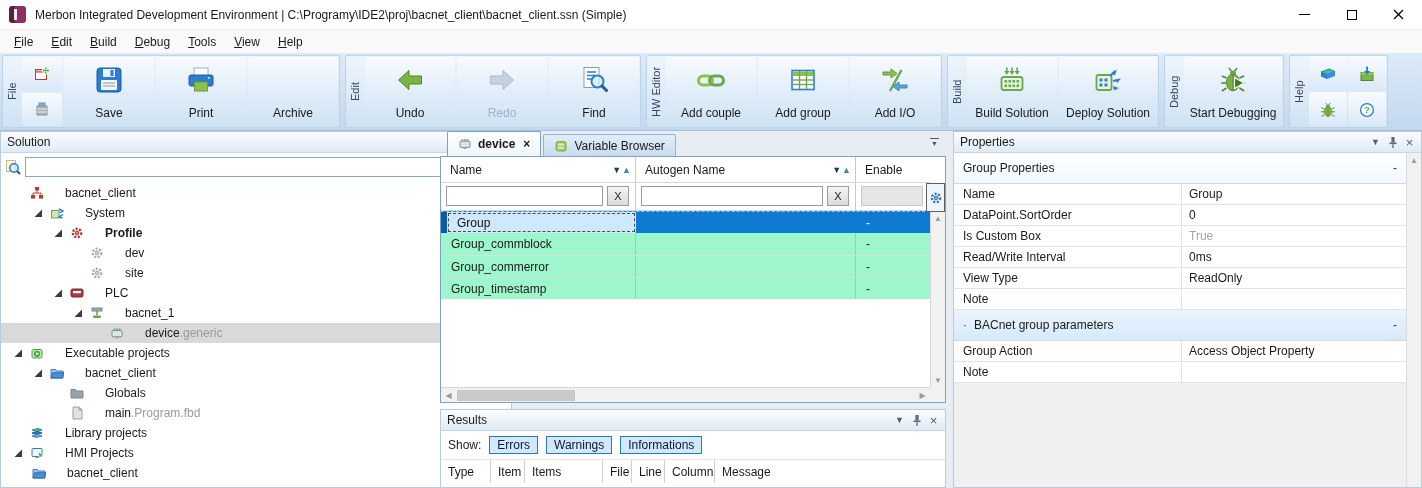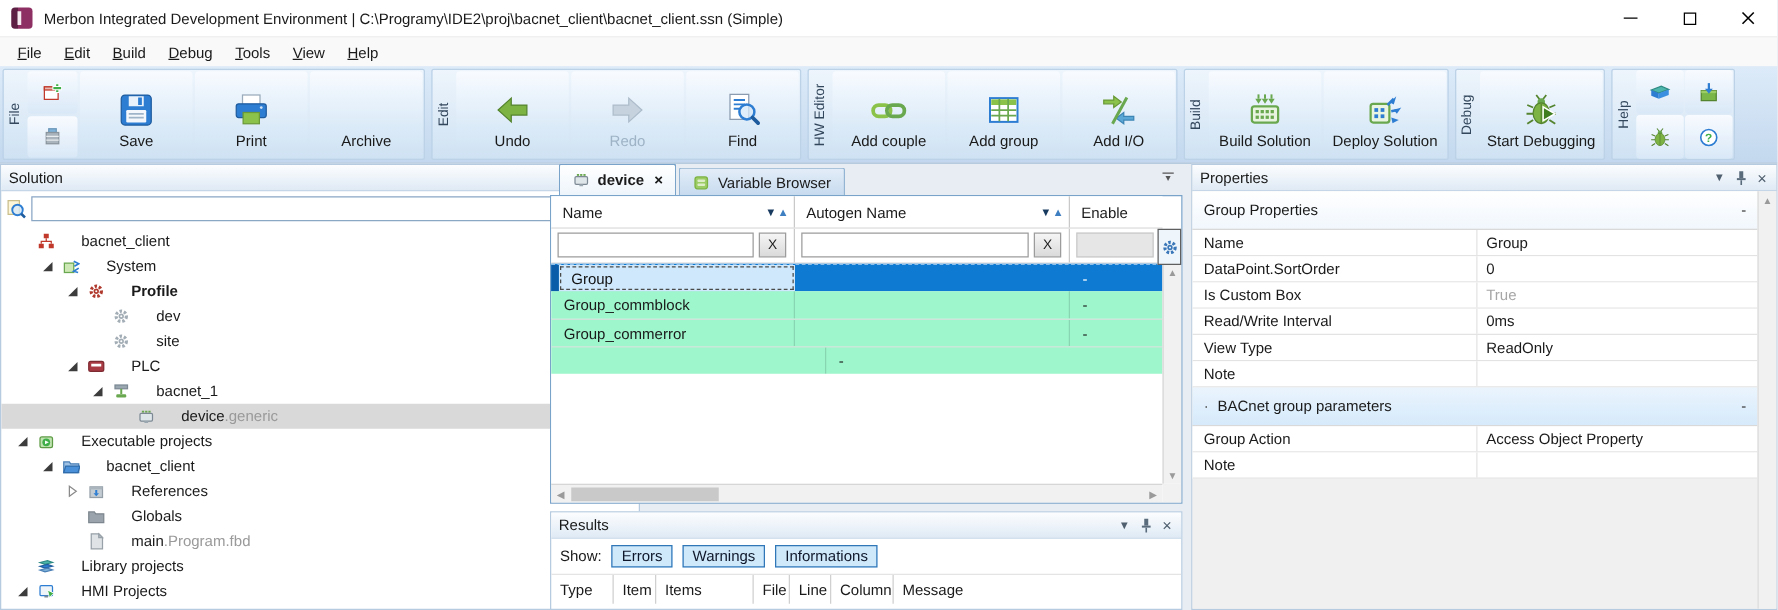--- a/index.html
+++ b/index.html
@@ -18,21 +18,21 @@
 
   
   .menubar{height:23px;display:flex;align-items:center;background:#f9f9f9;padding-left:5px}
   .menu-item{display:inline-block;padding:3px 9px}
   .menu-item::first-letter{text-decoration:underline}
 
   
   .toolbar{height:78px;background:linear-gradient(#ddebf9,#c3d8ee);border-bottom:1px solid #a7c0d9;display:flex;padding:2px;gap:5px}
   .tb-group{display:flex;background:linear-gradient(#eef5fc,#cfe2f3);border:1px solid #bcd2e7;border-radius:2px}
   .tb-vlabel{writing-mode:vertical-rl;transform:rotate(180deg);font-size:11px;color:#33475c;display:flex;align-items:center;justify-content:center;padding:3px 1px;width:18px}
-  .tb-btn{width:90px;display:flex;flex-direction:column;align-items:center;justify-content:flex-end;padding:5px 3px 6px;background:linear-gradient(#f8fbff,#dcebf8 62%,#cfe2f3);border-radius:3px;margin:1px}
+  .tb-btn{width:90px;display:flex;flex-direction:column;align-items:center;justify-content:space-between;padding:5px 3px 6px;background:linear-gradient(#f8fbff,#dcebf8 62%,#cfe2f3);border-radius:3px;margin:1px}
   .tb-btn.wide{width:98px}
   .tb-btn .bicon{height:36px;display:flex;align-items:center}
   .tb-btn.disabled{color:#9eb3c6}
   .tb-smallcol{display:flex;flex-direction:column;justify-content:center;gap:2px;padding:1px}
   .tb-sbtn{width:40px;height:34px;display:flex;align-items:center;justify-content:center;background:linear-gradient(#f8fbff,#d9e8f7);border-radius:3px}
   .help-grid{display:grid;grid-template-columns:38px 38px;grid-auto-rows:35px;gap:1px;align-content:center;padding:1px}
   .help-grid .tb-sbtn{width:38px;height:35px}
 
   
   .main{position:relative;height:357px}
@@ -557,36 +557,20 @@
           </span>
         <span class="tico">
           <svg class="i14" viewBox="0 0 14 14">
               <polygon points="1,3.5 5.5,3.5 6.5,5 13,5 13,12 1,12" fill="#9ec1e4" stroke="#4a7fb5"></polygon>
               <polygon points="2.6,6.8 14,6.8 12.4,12 1,12" fill="#4a90d9" stroke="#2f6cab"></polygon>
             </svg>
         </span>
         <span class="tlbl">bacnet_client</span>
       </div>
 
-      <div class="trow l2">
-        <span class="texp">
-            <svg width="10" height="10" viewBox="0 0 10 10">
-              <use href="#g-col"></use>
-            </svg>
-          </span>
-        <span class="tico">
-          <svg class="i14" viewBox="0 0 14 14">
-              <rect x="2" y="3.5" width="10" height="8.5" fill="#c3ccd3" stroke="#939ea7"></rect>
-              <rect x="2" y="3.5" width="10" height="2" fill="#aab4bc"></rect>
-              <rect x="6.2" y="6" width="1.6" height="3" fill="#2d7dd2"></rect>
-              <polygon points="4.8,8.6 9.2,8.6 7,11" fill="#2d7dd2"></polygon>
-            </svg>
-        </span>
-        <span class="tlbl">References</span>
-      </div>
 
       <div class="trow l2">
         <span class="texp"></span>
         <span class="tico">
           <svg class="i14" viewBox="0 0 14 14">
               <polygon points="1,3.5 5.5,3.5 6.5,5 13,5 13,12 1,12" fill="#9aa3ab" stroke="#7d868e"></polygon>
             </svg>
         </span>
         <span class="tlbl">Globals</span>
       </div>
@@ -721,20 +705,21 @@
           <div class="gc c1">Group_commblock</div>
           <div class="gc c2"></div>
           <div class="gc c3">-</div>
         </div>
         <div class="grow green">
           <div class="gc c1">Group_commerror</div>
           <div class="gc c2"></div>
           <div class="gc c3">-</div>
         </div>
         <div class="grow green">
+          <div class="gc c1">Group_timestamp</div>
           <div class="gc c2"></div>
           <div class="gc c3">-</div>
         </div>
       </div>
 
       <div class="vscroll">
         <span>▲</span>
         <span>▼</span>
       </div>
       <div class="hscroll">

